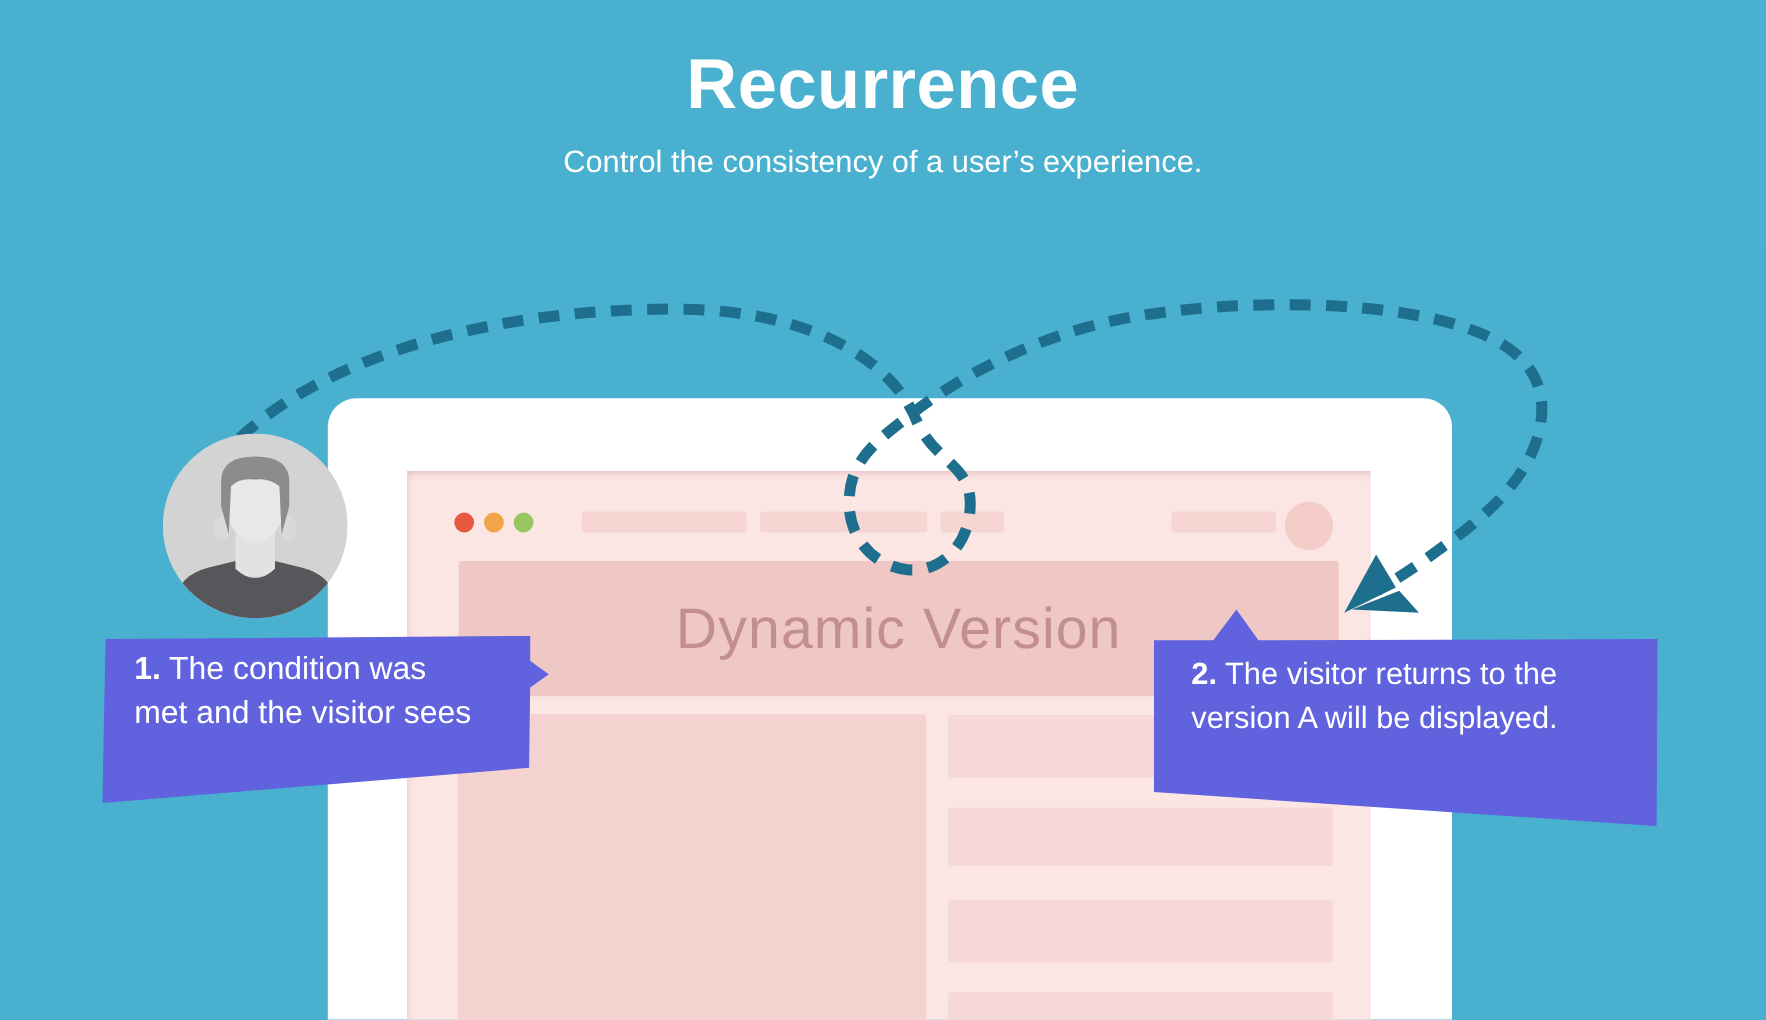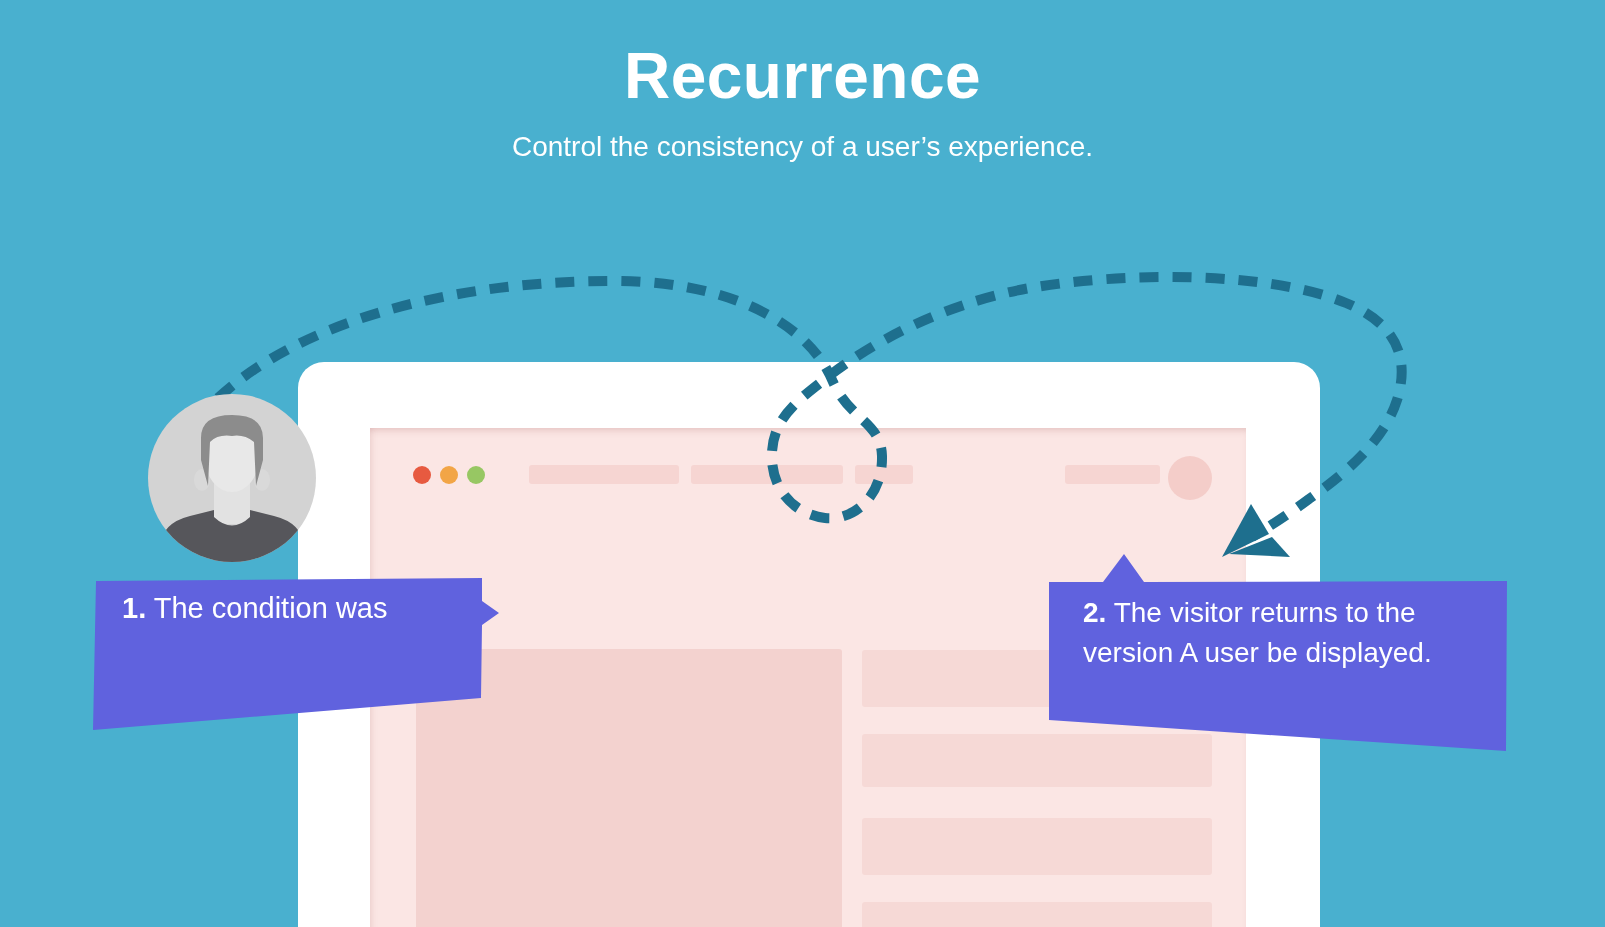--- a/index.html
+++ b/index.html
@@ -77,20 +77,23 @@
     <div class="viewport">
       <div style="position:absolute;left:370px;top:428px;width:0;height:0;"></div>
       <span class="dot red" style="transform:none;position:absolute;left:43px;top:38px;"></span>
       <span class="dot orange" style="transform:none;position:absolute;left:70px;top:38px;"></span>
       <span class="dot green" style="transform:none;position:absolute;left:97px;top:38px;"></span>
       <span class="navbar" style="transform:none;position:absolute;left:159px;top:37px;width:150px;"></span>
       <span class="navbar" style="transform:none;position:absolute;left:321px;top:37px;width:152px;"></span>
       <span class="navbar" style="transform:none;position:absolute;left:485px;top:37px;width:58px;"></span>
       <span class="navbar" style="transform:none;position:absolute;left:695px;top:37px;width:95px;"></span>
       <span class="profile-circle" style="transform:none;position:absolute;left:798px;top:28px;"></span>
+      <div class="banner" style="transform:none;position:absolute;left:47px;top:82px;">
+        <span>Dynamic Version</span>
+      </div>
       <div class="main-block" style="transform:none;position:absolute;left:46px;top:221px;height:330px;"></div>
       <div style="transform:none;">
         <span class="side-row" style="position:absolute;left:492px;top:222px;height:57px;"></span>
         <span class="side-row" style="position:absolute;left:492px;top:306px;height:53px;"></span>
         <span class="side-row" style="position:absolute;left:492px;top:390px;height:57px;"></span>
         <span class="side-row" style="position:absolute;left:492px;top:474px;height:57px;"></span>
       </div>
     </div>
   </div>
 
@@ -127,24 +130,25 @@
       <ellipse cx="84" cy="64" rx="27" ry="34" fill="#E8E8E8"></ellipse>
       <path d="M 53 66 L 53 44 Q 53 21 84 21 Q 115 21 115 44 L 115 66 L 108 92 L 106 48 Q 96 40 84 42 Q 70 40 62 48 L 60 92 Z" fill="#8C8C8C"></path>
       <path d="M 12 168 L 12 152 Q 14 129 42 122 L 66 116 L 66 123 Q 84 140 102 123 L 102 116 L 126 122 Q 154 129 156 152 L 156 168 Z" fill="#56565B"></path>
     </g>
   </svg>
 
   <div class="callout callout-left">
     <div class="shape"></div>
     <div class="text">
       <div><b>1.</b> <span>The condition was</span></div>
+      <div>met and the visitor sees</div>
     </div>
   </div>
 
   <div class="callout callout-right">
     <div class="shape"></div>
     <div class="text">
       <div><b>2.</b> <span>The visitor returns to the</span></div>
-      <div>version A user be displayed.</div>
+      <div>version A will be displayed.</div>
     </div>
   </div>
 
 </div>
 
 </body></html>

